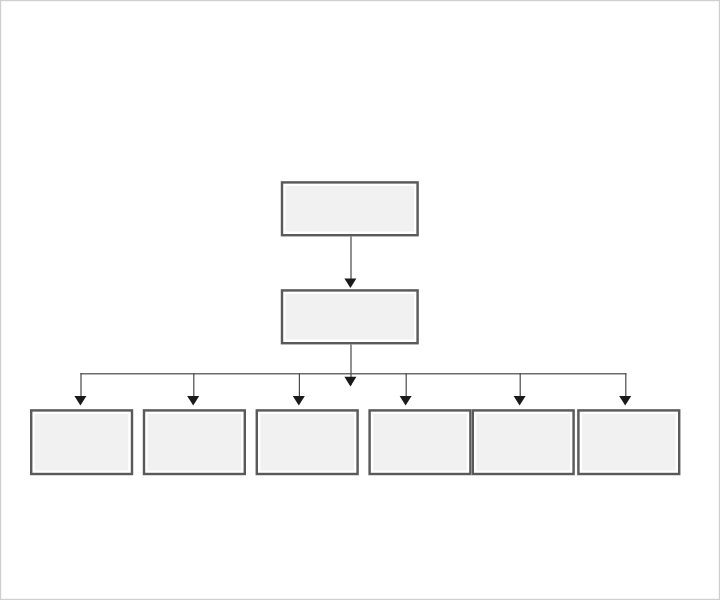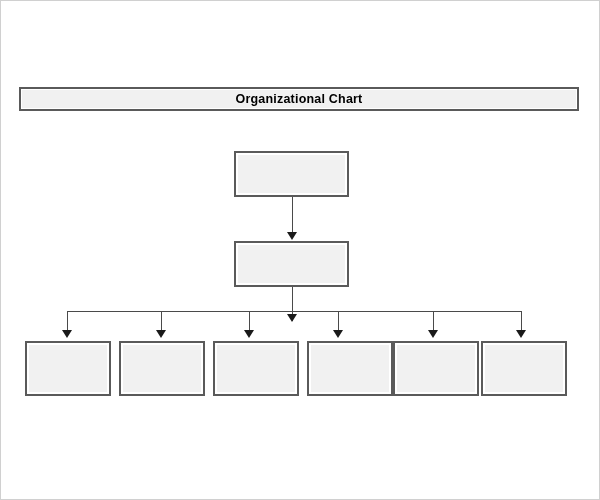--- a/index.html
+++ b/index.html
@@ -94,23 +94,20 @@
     border-left: 5px solid transparent;
     border-right: 5px solid transparent;
     border-top: 8px solid #1a1a1a;
   }
 </style>
 </head>
 <body>
 
 <div id="page">
 
-  <div id="title-bar">
-    <span id="title-text">Organizational Chart</span>
-  </div>
 
   <div class="node-box" id="box-level1"></div>
 
   <div class="v-line" style="left:291px; top:196px; height:36px;"></div>
   <div class="arrow-head" style="left:286px; top:231px;"></div>
 
   <div class="node-box" id="box-level2"></div>
 
   <div class="v-line" style="left:291px; top:286px; height:24px;"></div>
 

